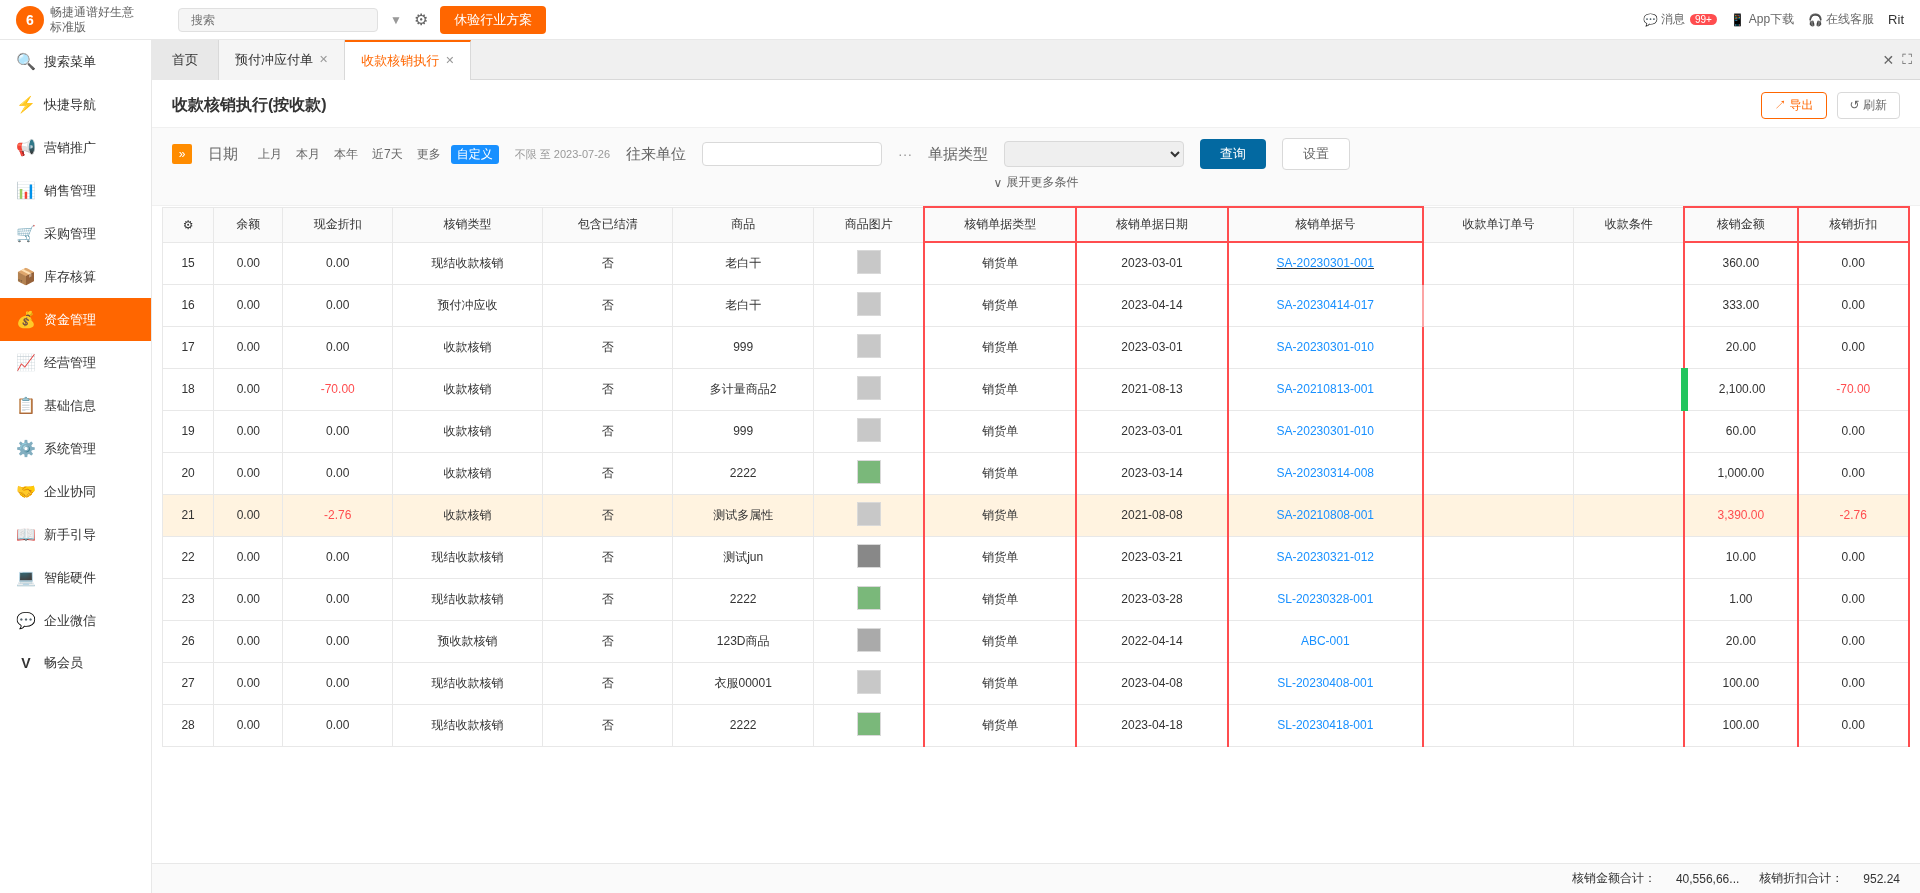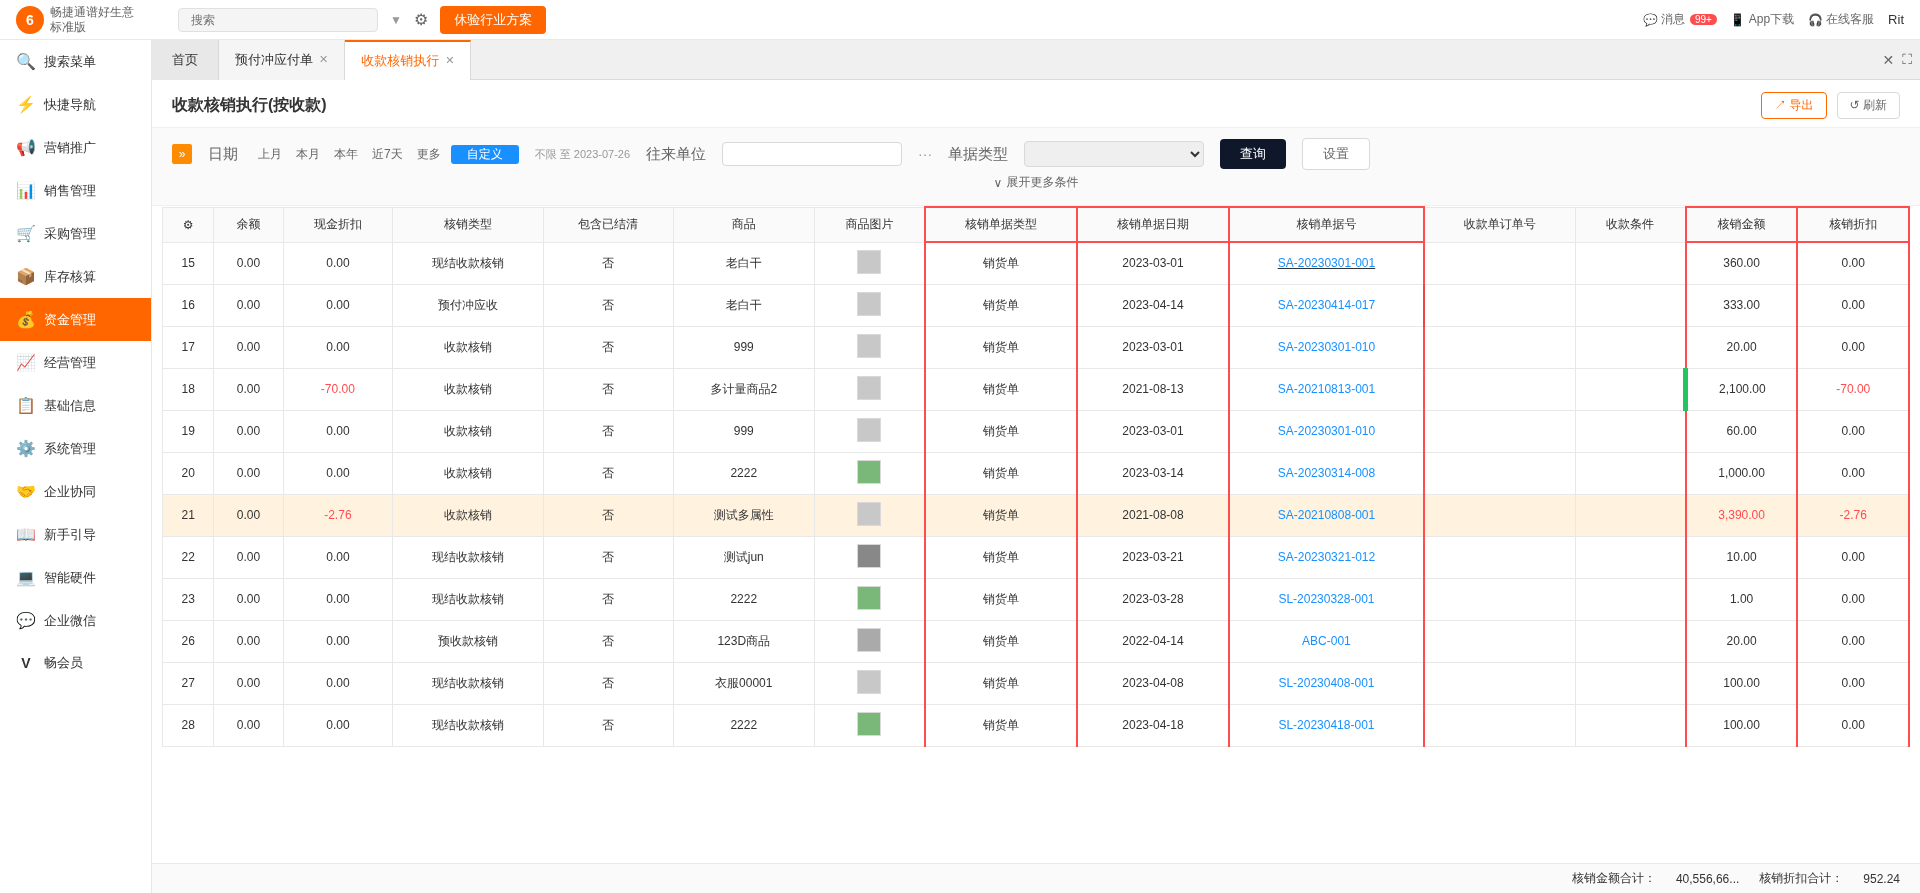--- a/index.html
+++ b/index.html
@@ -45,26 +45,26 @@
     .btn-export { border: 1px solid #ff6600; color: #ff6600; background: #fff; padding: 4px 12px; border-radius: 4px; cursor: pointer; font-size: 12px; }
     .btn-refresh { border: 1px solid #d9d9d9; color: #666; background: #fff; padding: 4px 12px; border-radius: 4px; cursor: pointer; font-size: 12px; }
 
     
     .filter-bar { padding: 10px 20px; background: #fafafa; border-bottom: 1px solid #f0f0f0; }
     .filter-row { display: flex; align-items: center; gap: 16px; flex-wrap: wrap; }
     .filter-expand-btn { background: #ff8c00; border: none; color: white; width: 20px; height: 20px; border-radius: 2px; cursor: pointer; font-size: 12px; display: flex; align-items: center; justify-content: center; }
     .filter-label { font-size: 15px; color: #666; }
     .filter-date-options { display: flex; gap: 6px; align-items: center; }
     .filter-date-btn { font-size: 12px; color: #666; cursor: pointer; padding: 2px 4px; }
-    .filter-custom-btn { font-size: 12px; color: white; background: #1890ff; border-radius: 3px; padding: 1px 16px; cursor: pointer; }
+    .filter-custom-btn { font-size: 12px; color: white; background: #1890ff; border-radius: 3px; padding: 1px 6px; cursor: pointer; }
     .filter-date-range { font-size: 11px; color: #999; }
     .filter-input { border: 1px solid #d9d9d9; border-radius: 4px; padding: 4px 10px; font-size: 12px; width: 180px; color: #333; }
     .filter-select { border: 1px solid #d9d9d9; border-radius: 4px; padding: 4px 10px; font-size: 12px; width: 180px; color: #333; }
     .filter-ellipsis { color: #999; font-size: 14px; }
-    .btn-query { background: #0f172a; color: white; border: none; padding: 6px 20px; border-radius: 4px; cursor: pointer; font-size: 13px; }
+    .btn-query { background: #0369a1; color: white; border: none; padding: 6px 20px; border-radius: 4px; cursor: pointer; font-size: 13px; }
     .btn-settings { border: 1px solid #d9d9d9; background: #fff; color: #666; padding: 6px 20px; border-radius: 4px; cursor: pointer; font-size: 13px; }
     .expand-conditions { font-size: 12px; color: #666; cursor: pointer; text-align: center; padding: 4px; display: flex; align-items: center; justify-content: center; gap: 4px; }
 
     
     .table-container { flex: 1; overflow: auto; padding: 0 10px; }
     table { width: 100%; border-collapse: collapse; font-size: 12px; }
     thead th { background: #fafafa; border: 1px solid #e8e8e8; padding: 8px 8px; text-align: center; font-weight: normal; color: #333; white-space: nowrap; position: sticky; top: 0; z-index: 1; }
     tbody td { border: 1px solid #e8e8e8; padding: 7px 8px; text-align: center; color: #333; white-space: nowrap; }
     .link-text { color: #1890ff; cursor: pointer; text-decoration: none; }
     .table-footer { padding: 6px 20px; background: #fafafa; border-top: 1px solid #e8e8e8; display: flex; align-items: center; justify-content: flex-end; gap: 20px; font-size: 12px; color: #333; }
@@ -273,21 +273,21 @@
       <td>0.00</td>
       <td>0.00</td>
       <td>预付冲应收</td>
       <td>否</td>
       <td>老白干</td>
       <td>
         <div style="width:24px;height:24px;display:inline-block;border:1px solid #d9d9d9;background:#c8c8c8;"></div>
       </td>
       <td style="border-left:2px solid #ff4d4f;border-right:2px solid #ff4d4f;">销货单</td>
       <td style="border-left:2px solid #ff4d4f;border-right:2px solid #ff4d4f;">2023-04-14</td>
-      <td style="border-left:2px solid #ff4d4f;border-right:2px solid #ef4444;"><a class="link-text">SA-20230414-017</a></td>
+      <td style="border-left:2px solid #ff4d4f;border-right:2px solid #fca5a5;"><a class="link-text">SA-20230414-017</a></td>
       <td></td>
       <td></td>
       <td style="border-left:2px solid #ff4d4f;border-right:2px solid #ff4d4f;">333.00</td>
       <td style="border-left:2px solid #ff4d4f;border-right:2px solid #ff4d4f;">0.00</td>
     </tr>
               <tr>
       <td>17</td>
       <td>0.00</td>
       <td>0.00</td>
       <td>收款核销</td>
@@ -312,21 +312,21 @@
       <td>否</td>
       <td>多计量商品2</td>
       <td>
         <div style="width:24px;height:24px;display:inline-block;border:1px solid #d9d9d9;background:#c8c8c8;"></div>
       </td>
       <td style="border-left:2px solid #ff4d4f;border-right:2px solid #ff4d4f;">销货单</td>
       <td style="border-left:2px solid #ff4d4f;border-right:2px solid #ff4d4f;">2021-08-13</td>
       <td style="border-left:2px solid #ff4d4f;border-right:2px solid #ff4d4f;"><a class="link-text">SA-20210813-001</a></td>
       <td></td>
       <td></td>
-      <td style="border-left:5px solid #22c55e;border-right:2px solid #ff4d4f;margin-left:48px;">2,100.00</td>
+      <td style="border-left:7px solid #22c55e;border-right:2px solid #ff4d4f;margin-left:48px;">2,100.00</td>
       <td style="border-left:2px solid #ff4d4f;border-right:2px solid #ff4d4f;color:#ff4d4f;">-70.00</td>
     </tr>
               <tr>
       <td>19</td>
       <td>0.00</td>
       <td>0.00</td>
       <td>收款核销</td>
       <td>否</td>
       <td>999</td>
       <td>

